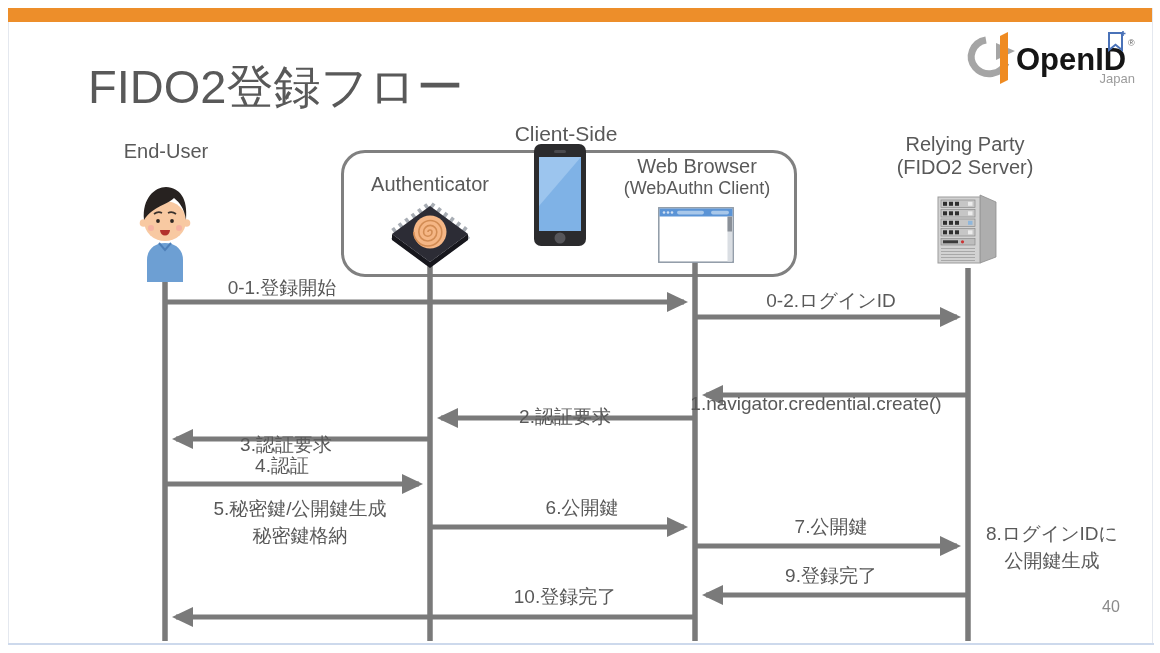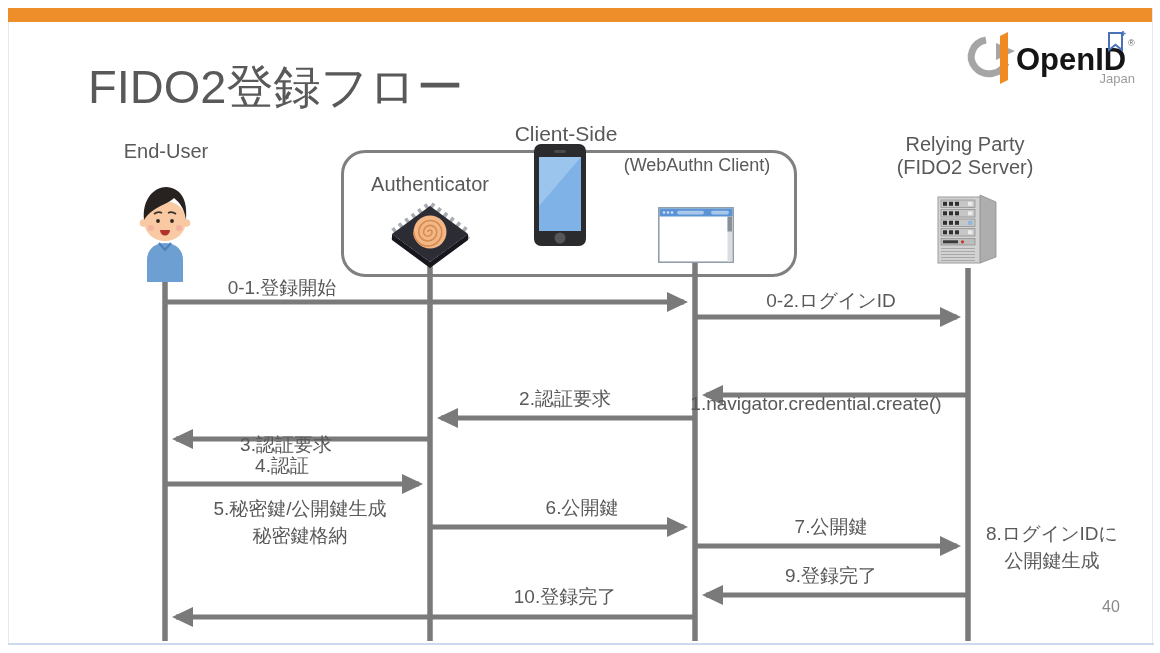--- a/index.html
+++ b/index.html
@@ -160,31 +160,32 @@
     <line x1="5" y1="61.5" x2="39" y2="61.5"></line>
     <line x1="5" y1="64.5" x2="39" y2="64.5"></line>
     <line x1="5" y1="67.5" x2="39" y2="67.5"></line>
   </g>
 </svg>
 
 <div class="lbl actor center" style="left:166px;top:140px;">End-User</div>
 <div class="lbl actor center" style="left:566px;top:122px;font-size:21px;">Client-Side</div>
 <div class="lbl actor center" style="left:430px;top:173px;">Authenticator</div>
 <div class="lbl actor center" style="left:697px;top:155px;">
+  <div>Web Browser</div>
   <div class="sub">(WebAuthn Client)</div>
 </div>
 <div class="lbl actor center" style="left:965px;top:133px;">
   <div>Relying Party</div>
   <div>(FIDO2 Server)</div>
 </div>
 
 <div class="lbl msg center" style="left:282px;top:275px;">0-1.登録開始</div>
 <div class="lbl msg center" style="left:831px;top:288px;">0-2.ログインID</div>
 <div class="lbl msg center" style="left:816px;top:361px;margin-top:32px;">1.navigator.credential.create()</div>
-<div class="lbl msg center" style="left:565px;top:386px;text-align:right;">2.認証要求</div>
+<div class="lbl msg center" style="left:565px;top:404px;text-align:right;">2.認証要求</div>
 <div class="lbl msg center" style="left:286px;top:432px;">3.認証要求</div>
 <div class="lbl msg center" style="left:282px;top:453px;">4.認証</div>
 <div class="lbl msg center two-line" style="left:300px;top:495px;">
   <div>5.秘密鍵/公開鍵生成</div>
   <div>秘密鍵格納</div>
 </div>
 <div class="lbl msg center" style="left:562px;top:495px;margin-left:20px;">6.公開鍵</div>
 <div class="lbl msg center" style="left:831px;top:514px;">7.公開鍵</div>
 <div class="lbl msg center two-line" style="left:1052px;top:520px;">
   <div>8.ログインIDに</div>

